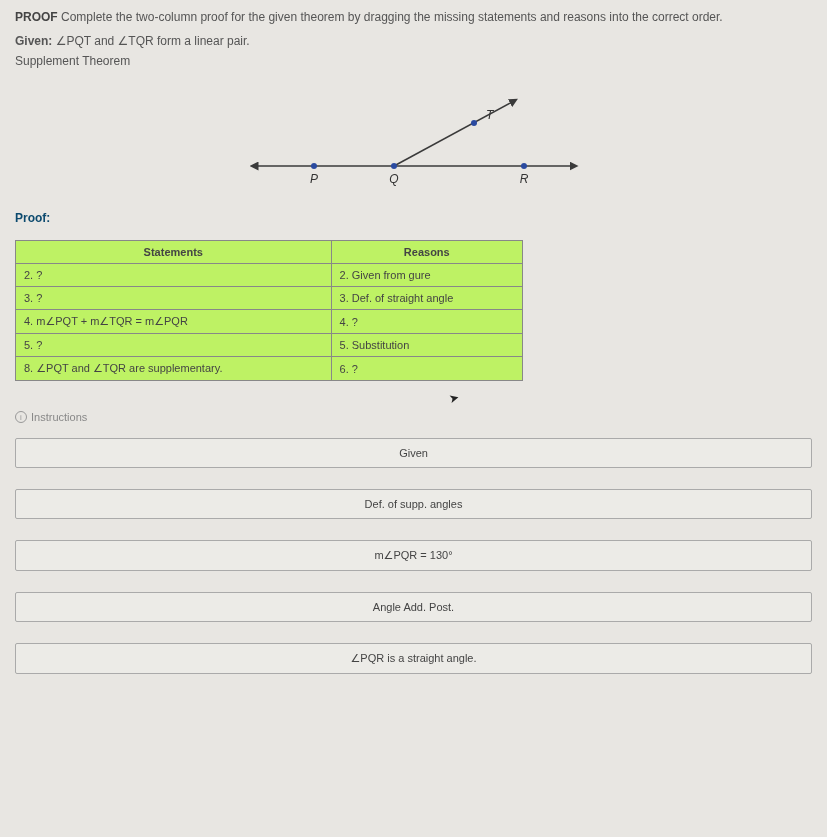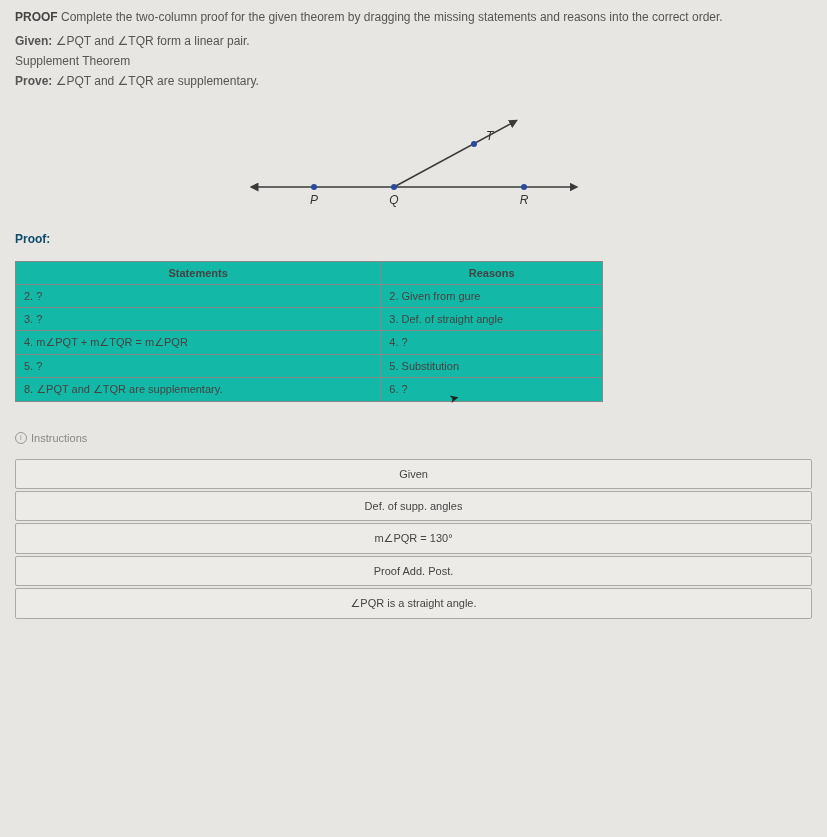--- a/index.html
+++ b/index.html
@@ -49,23 +49,23 @@
       height: 100px;
     }
     .proof-label {
       font-size: 12px;
       font-weight: bold;
       color: #0c4a6e;
       margin-bottom: 15px;
     }
     .proof-table {
       border-collapse: collapse;
-      width: 588px;
+      width: 508px;
       margin-bottom: 30px;
-      background: #14b8a6;
+      background: #bef264;
     }
     .proof-table th, .proof-table td {
       border: 1px solid #888;
       padding: 5px 8px;
       font-size: 11px;
       color: #444;
       text-align: left;
     }
     .proof-table th {
       text-align: center;
@@ -86,21 +86,21 @@
       border: 1px solid #999;
       border-radius: 50%;
       align-items: center;
       justify-content: center;
       font-size: 8px;
       color: #999;
     }
     .drag-items {
       display: flex;
       flex-direction: column;
-      gap: 2px;
+      gap: 21px;
     }
     .drag-item {
       border: 1px solid #aaa;
       background: #ecebe7;
       padding: 8px;
       text-align: center;
       font-size: 11px;
       color: #444;
       border-radius: 2px;
     }
@@ -120,23 +120,20 @@
   <span class="header-line">
     <span class="bold-title">PROOF</span><span> Complete the two-column proof for the given theorem by dragging the missing statements and reasons into the correct order.</span>
   </span>
 </div>
 
 <div class="supplement-block">
   <div class="line">
     <b>Given:</b><span> ∠PQT and ∠TQR form a linear pair.</span>
   </div>
   <div class="line">Supplement Theorem</div>
-  <div class="line">
-    <b>Prove:</b><span> ∠PQT and ∠TQR are supplementary.</span>
-  </div>
 </div>
 
 <div class="figure-container">
   <svg class="figure-svg" viewBox="0 0 360 100">
     <defs>
       <marker id="arrow" viewBox="0 0 10 10" refX="5" refY="5" markerWidth="6" markerHeight="6" orient="auto-start-reverse">
         <path d="M 0 0 L 10 5 L 0 10 z" fill="#3a3a3a"></path>
       </marker>
     </defs>
     <line x1="20" y1="75" x2="340" y2="75" stroke="#3a3a3a" stroke-width="1.5" marker-start="url(#arrow)" marker-end="url(#arrow)"></line>
@@ -189,15 +186,15 @@
 
 <div class="instructions">
   <span class="instructions-icon">i</span>
   <span>Instructions</span>
 </div>
 
 <div class="drag-items">
   <div class="drag-item">Given</div>
   <div class="drag-item">Def. of supp. angles</div>
   <div class="drag-item">m∠PQR = 130°</div>
-  <div class="drag-item">Proof Add. Post.</div>
+  <div class="drag-item">Angle Add. Post.</div>
   <div class="drag-item">∠PQR is a straight angle.</div>
 </div>
 
 </body></html>

